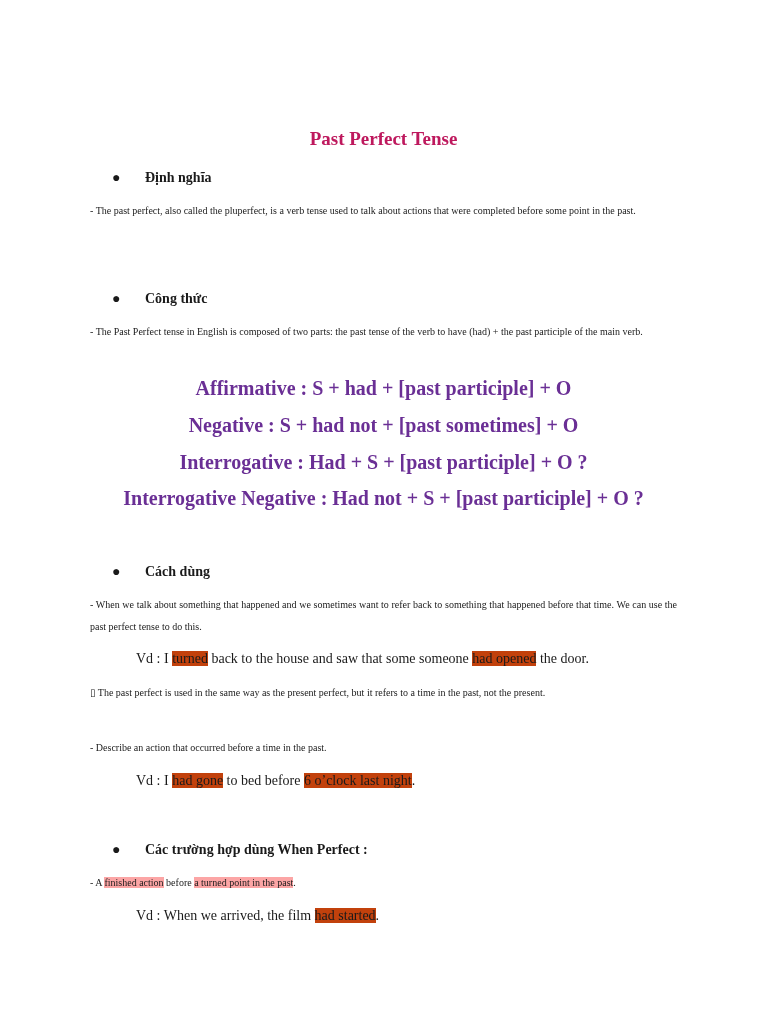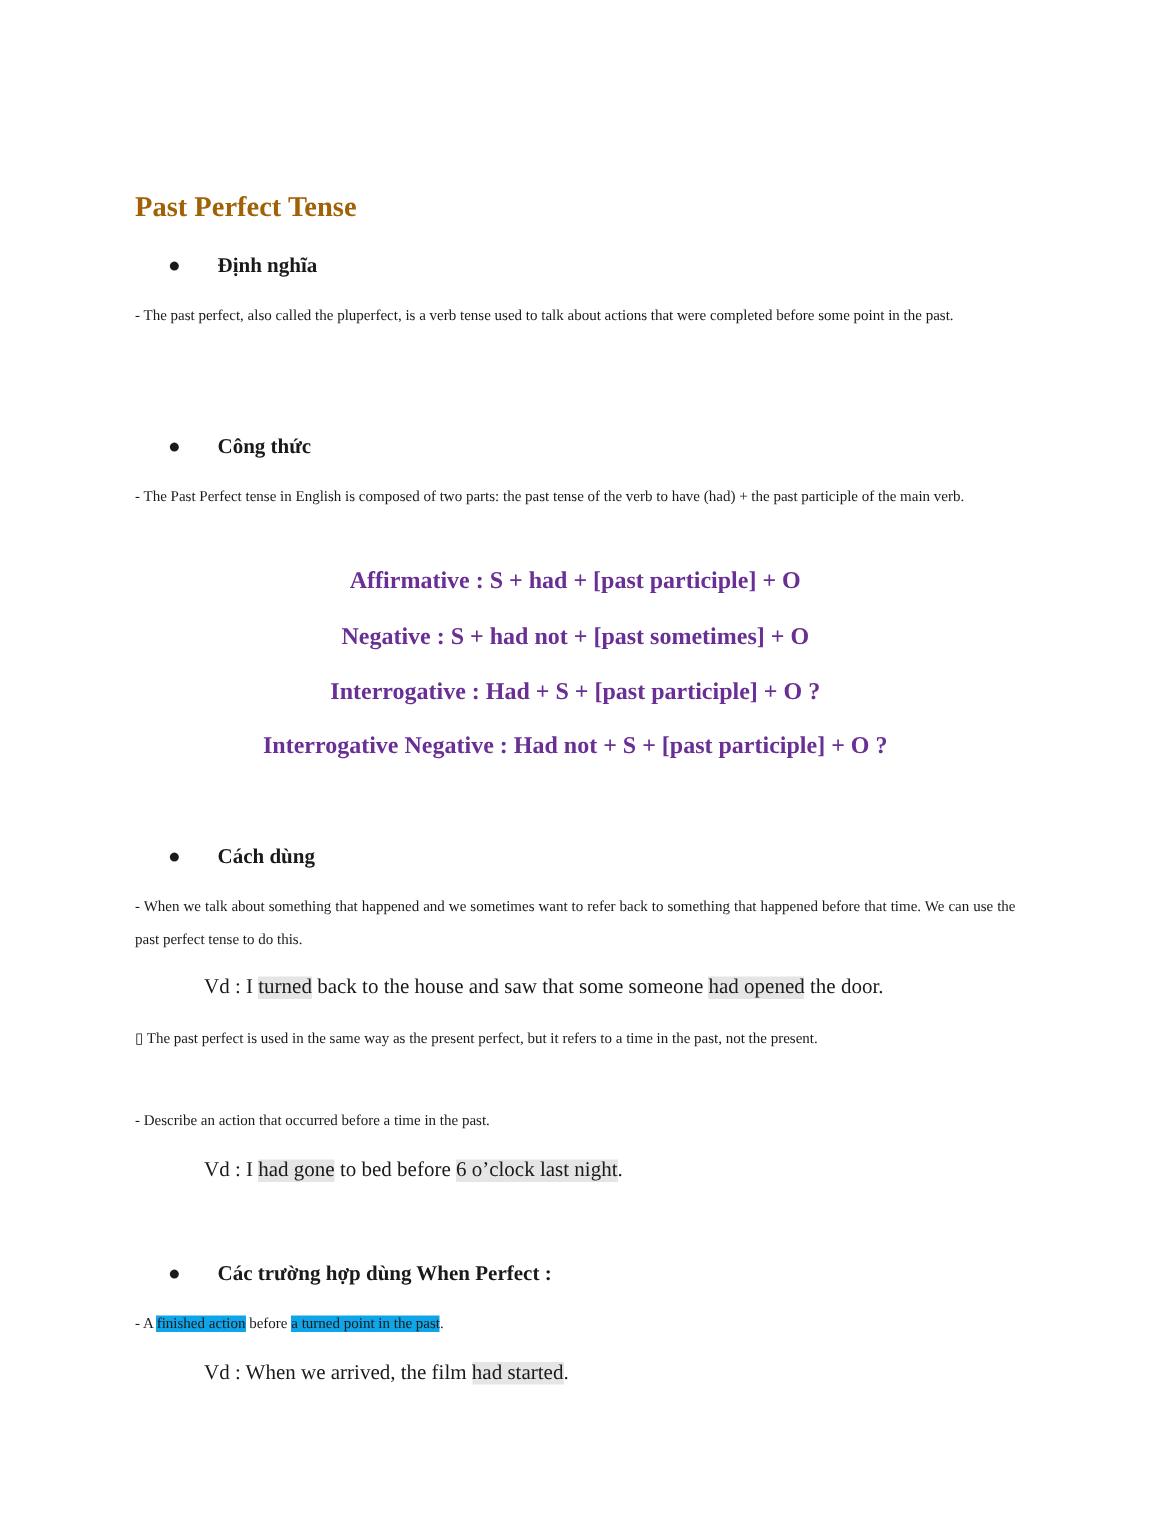--- a/index.html
+++ b/index.html
@@ -19,22 +19,22 @@
       position: absolute;
       left: 90px;
       top: 0;
       width: 587px;
     }
     .title {
       position: absolute;
       left: 0;
       width: 587px;
       top: 127px;
-      text-align: left;
-      color: #a16207;
+      text-align: center;
+      color: #be185d;
       font-weight: bold;
       font-size: 19px;
       line-height: 24px;
     }
     .heading {
       position: absolute;
       left: 0;
       width: 587px;
       font-weight: bold;
       font-size: 14px;
@@ -71,29 +71,29 @@
       line-height: 22px;
       white-space: nowrap;
     }
     .formula {
       position: absolute;
       left: 0;
       width: 587px;
       text-align: center;
       color: #6a2f95;
       font-weight: bold;
-      font-size: 16px;
+      font-size: 20px;
       line-height: 22px;
       white-space: nowrap;
     }
     .hl-yellow {
-      background: #e5e5e5;
+      background: #c2410c;
     }
     .hl-cyan {
-      background: #0ea5e9;
+      background: #fca5a5;
       margin-top: 14px;
     }
   </style>
 </head>
 <body>
 
 <div class="page">
 
   <div class="title">Past Perfect Tense</div>
 

